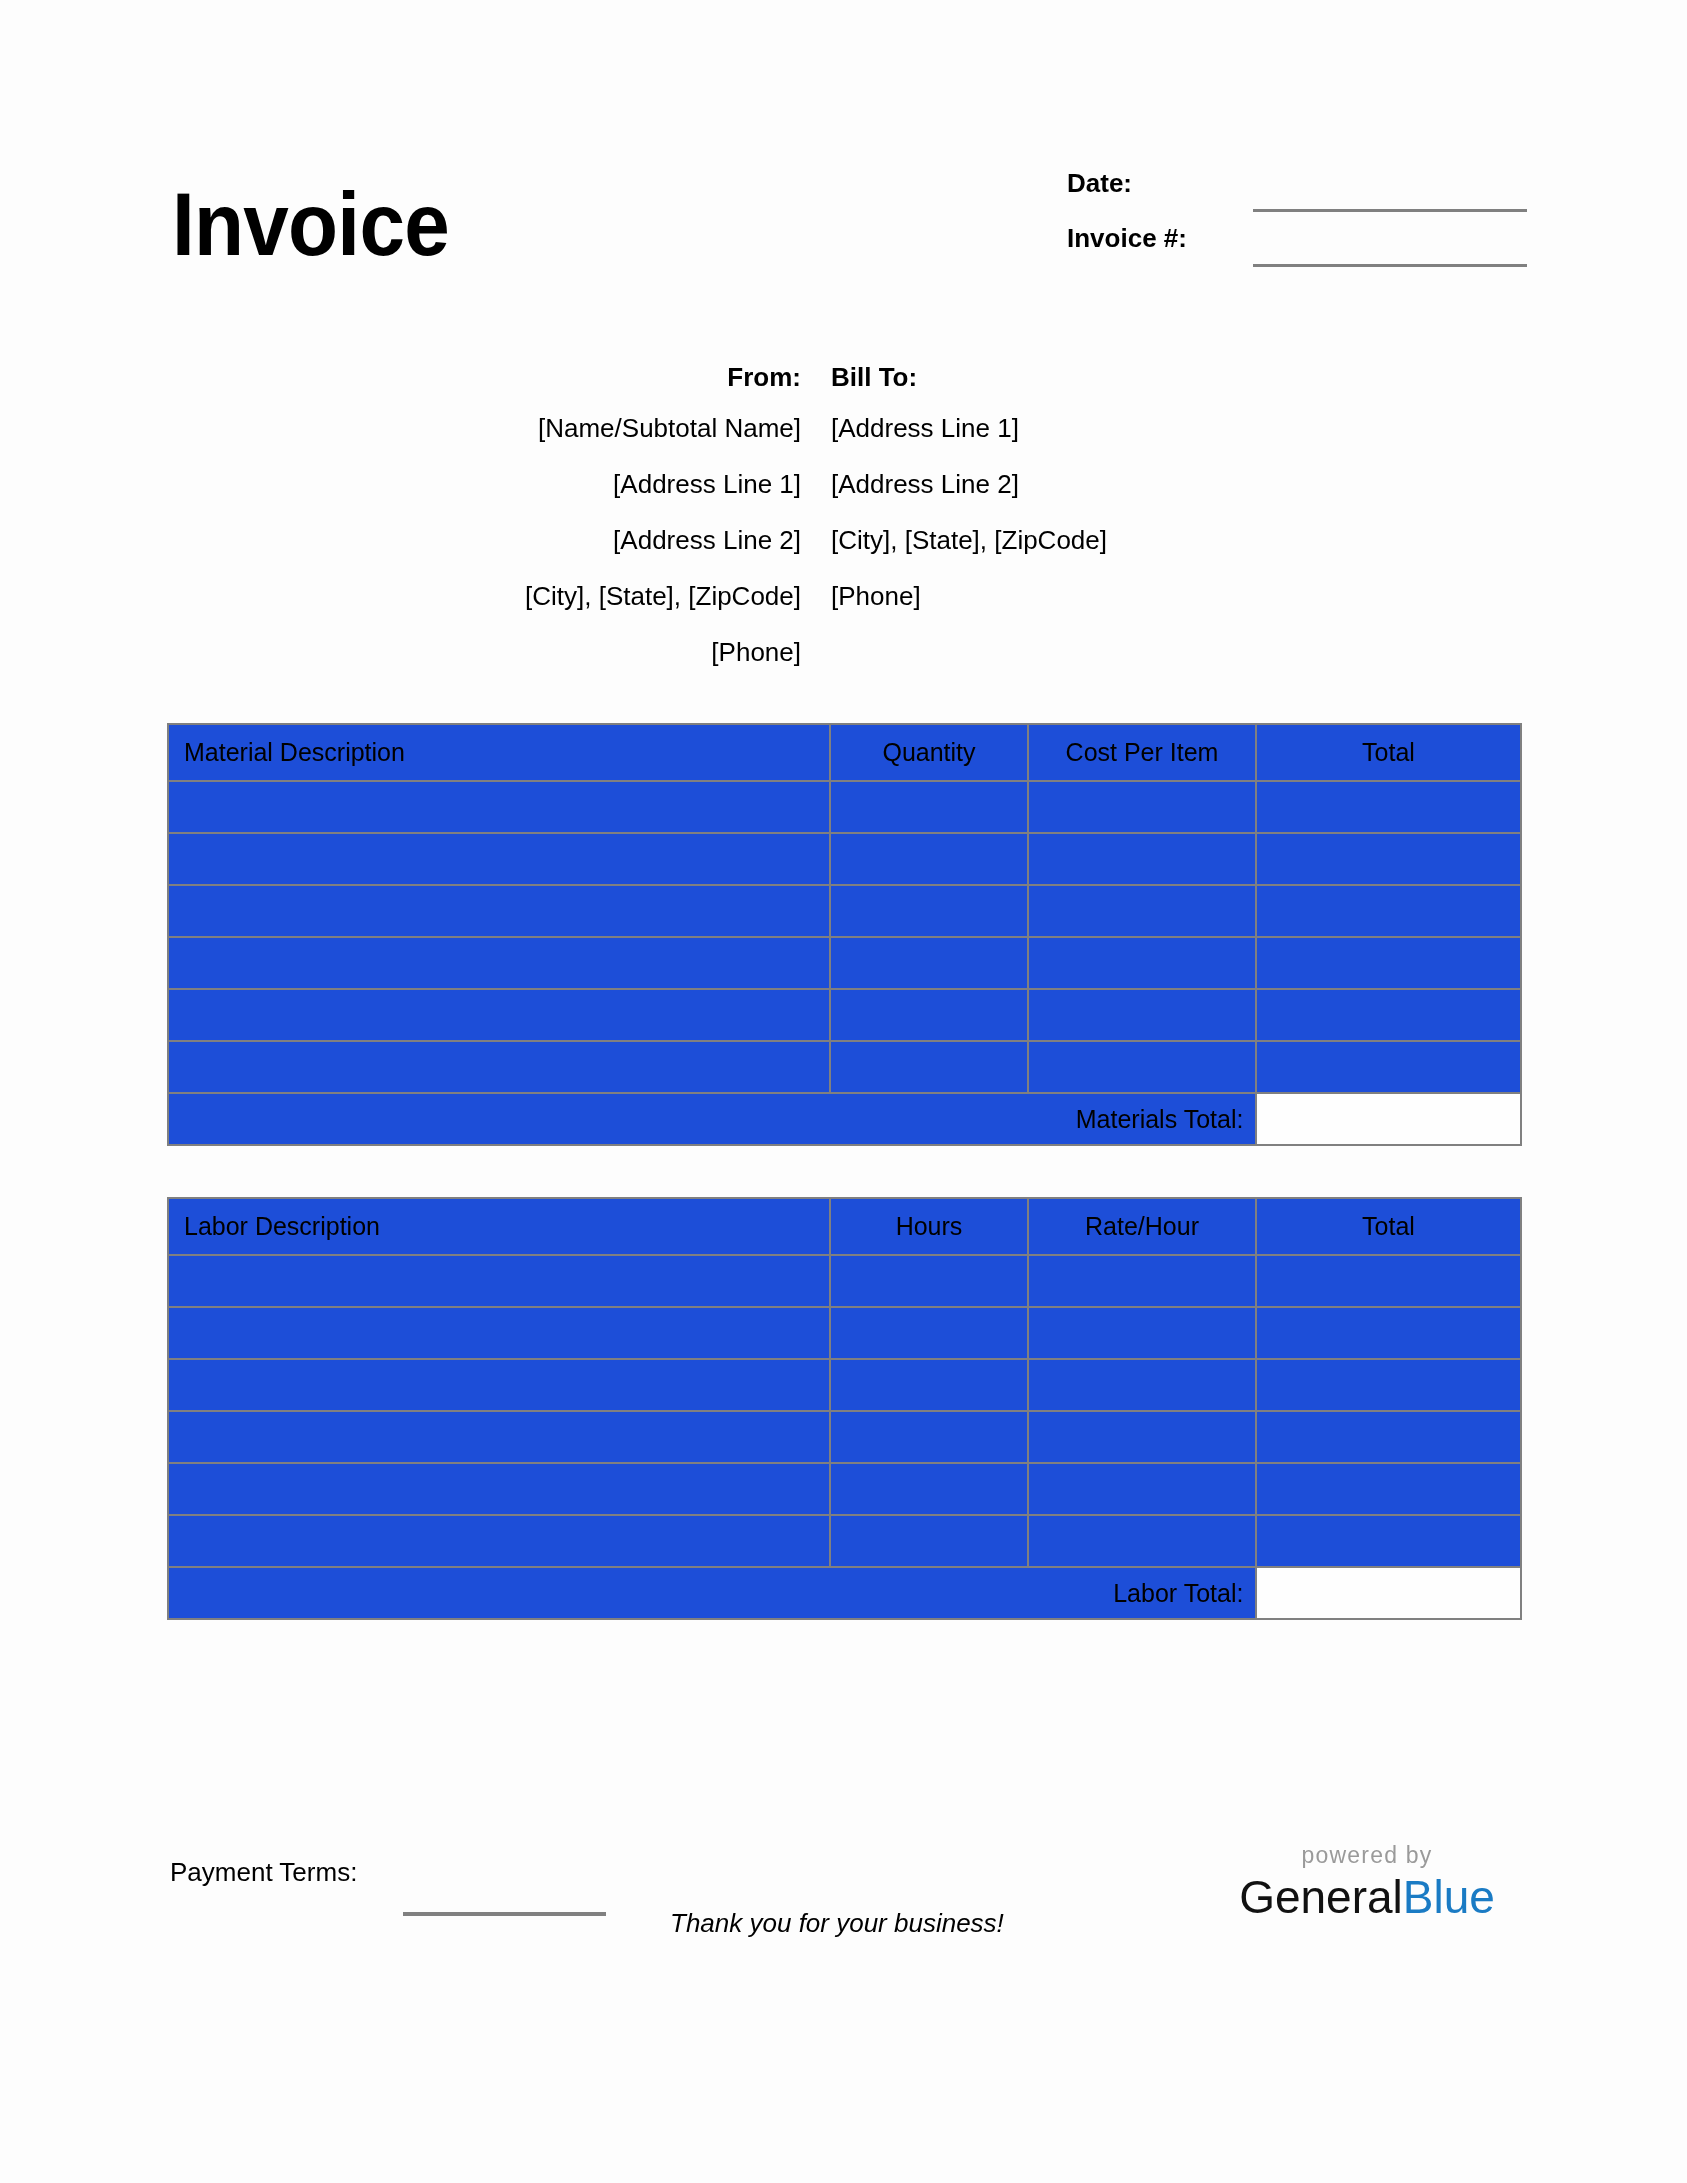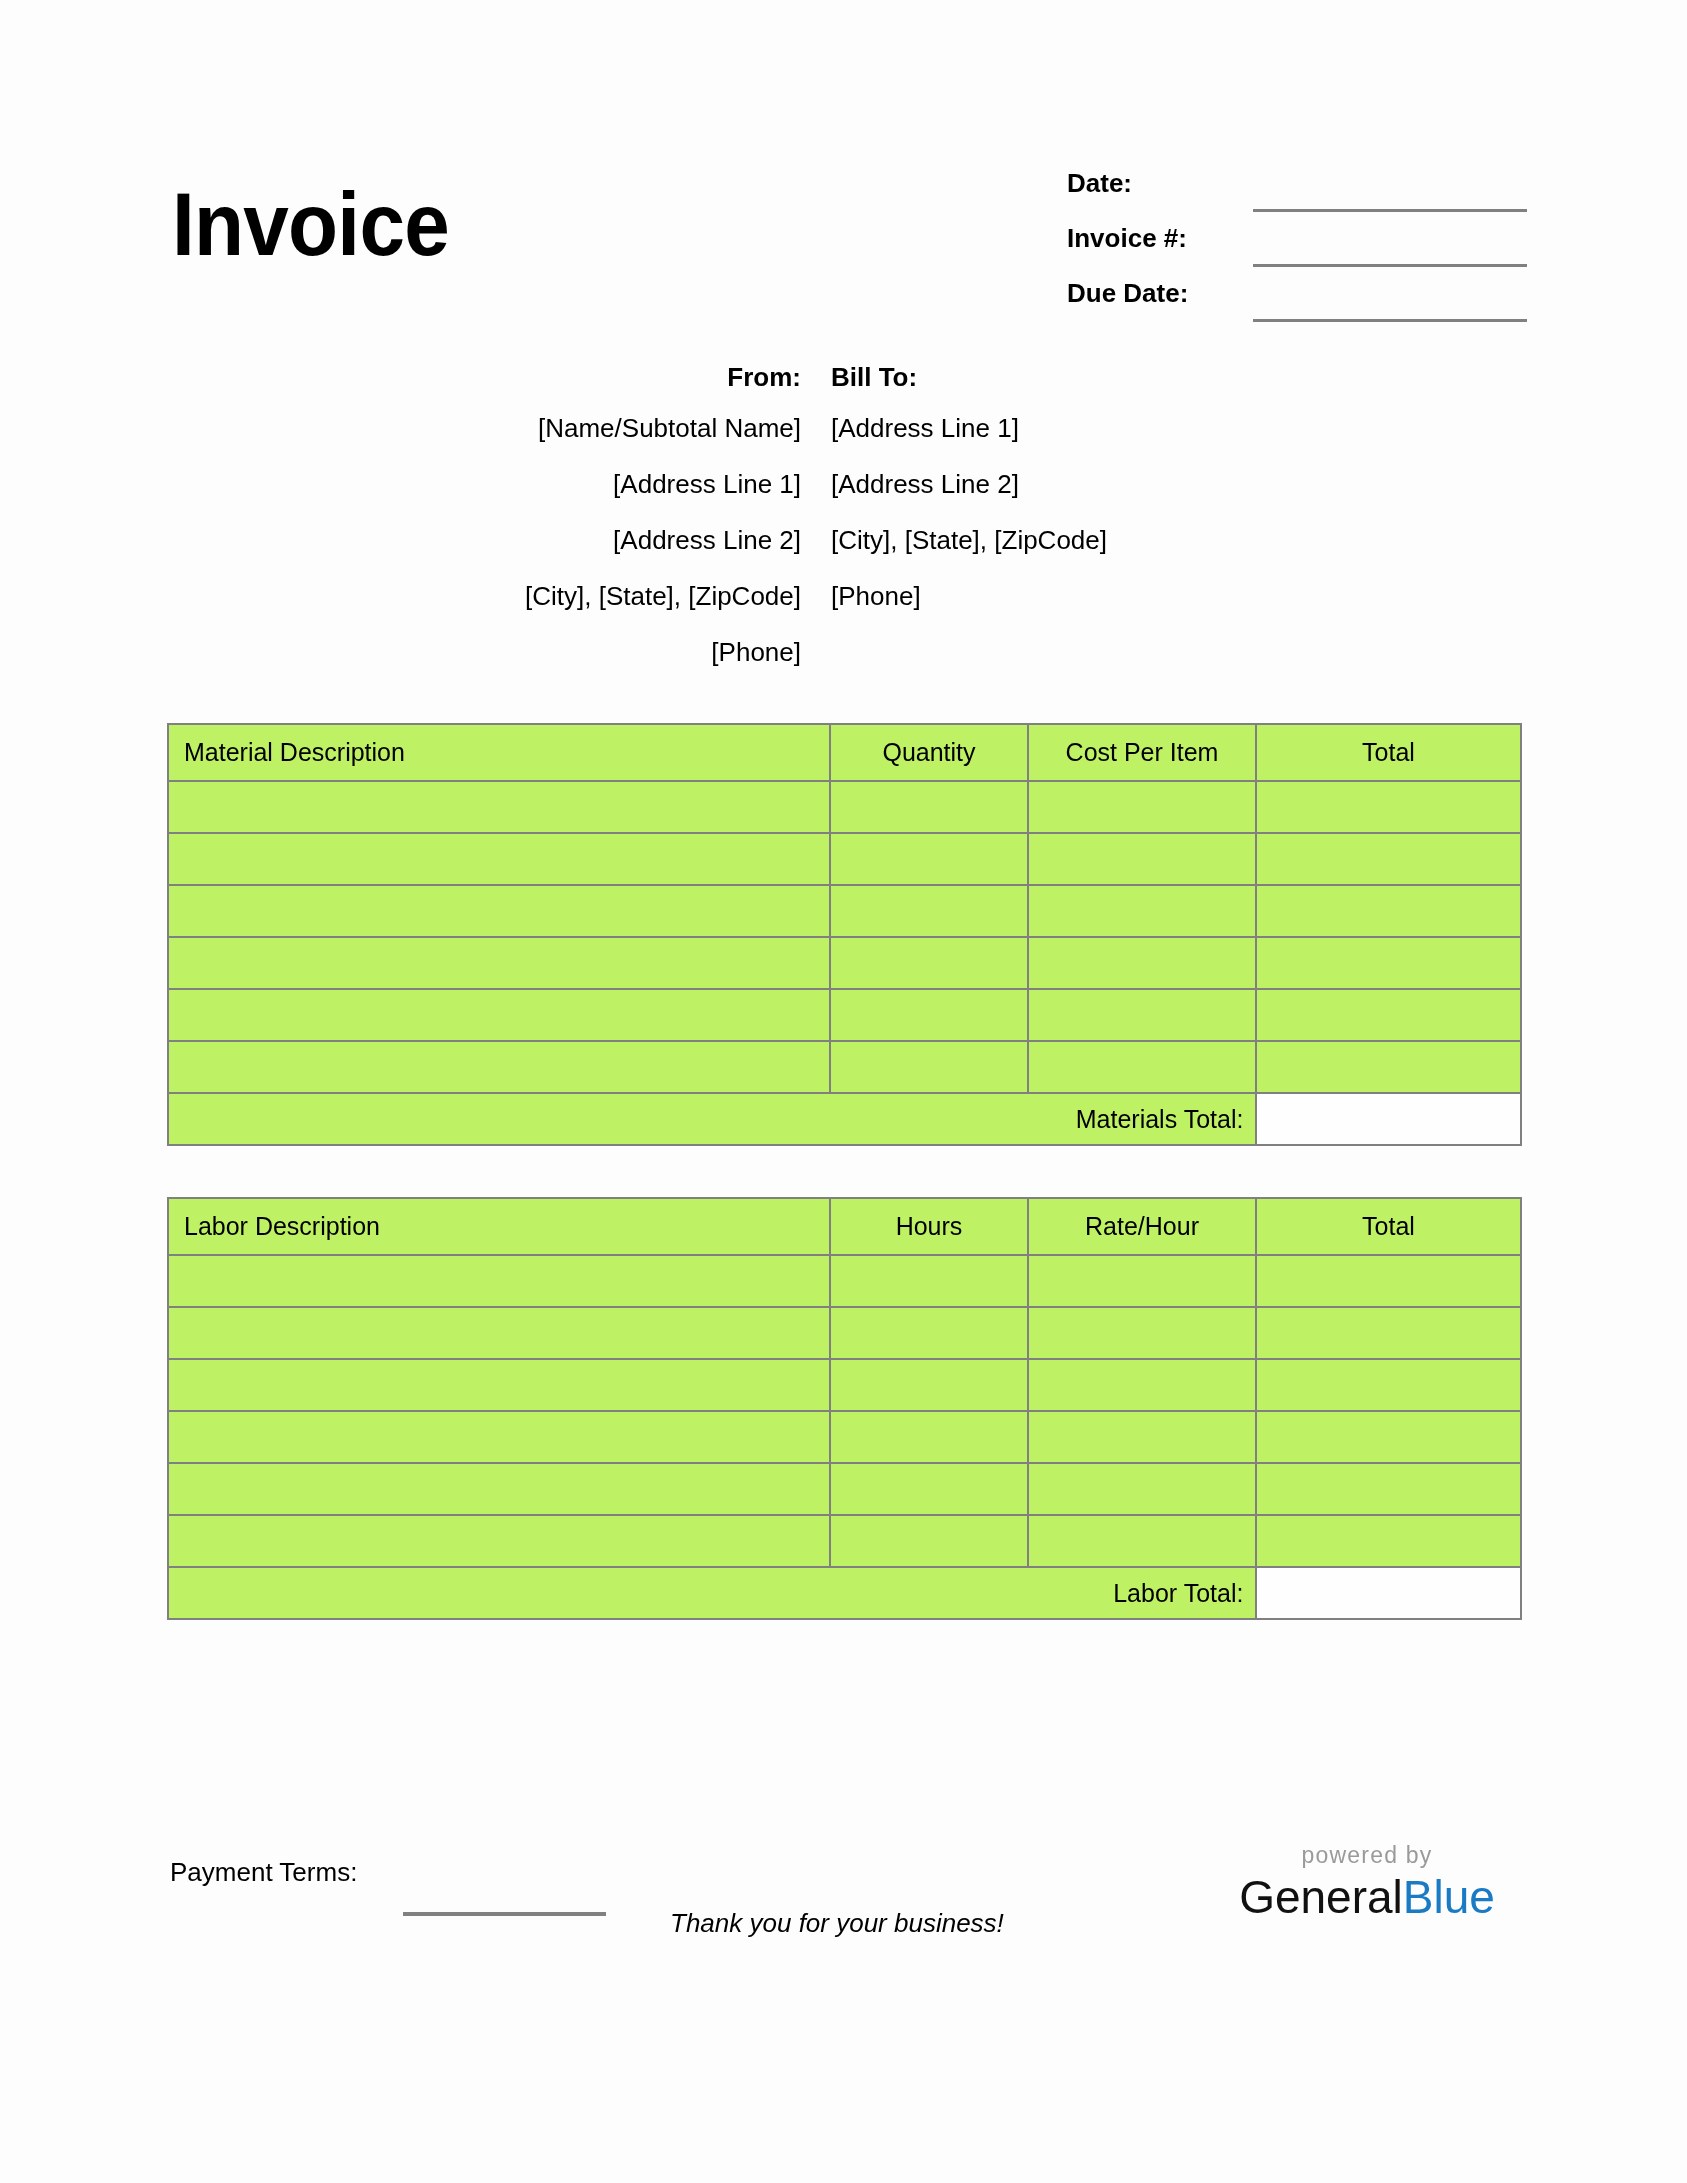--- a/index.html
+++ b/index.html
@@ -116,21 +116,21 @@
   .inv-table col.c-total { width: 265px; }
 
   .inv-table th,
   .inv-table td {
     border: 2.5px solid #808080;
     height: 50px;
     padding: 0 15px;
     font-size: 25px;
     font-weight: 400;
     vertical-align: middle;
-    background: #bef264;
+    background: #1d4ed8;
   }
   .inv-table th {
     height: 55px;
   }
   .inv-table th.desc {
     text-align: left;
   }
   .inv-table th.num {
     text-align: center;
   }
@@ -234,24 +234,20 @@
 
     <div class="meta">
       <div class="meta-row">
         <span class="meta-label">Date:</span>
         <span class="meta-line"></span>
       </div>
       <div class="meta-row">
         <span class="meta-label">Invoice #:</span>
         <span class="meta-line"></span>
       </div>
-      <div class="meta-row">
-        <span class="meta-label">Due Date:</span>
-        <span class="meta-line"></span>
-      </div>
     </div>
   </div>
 
   <div class="parties">
     <div class="party from">
       <div class="party-title">From:</div>
       <div class="party-line">[Name/Subtotal Name]</div>
       <div class="party-line">[Address Line 1]</div>
       <div class="party-line">[Address Line 2]</div>
       <div class="party-line">[City], [State], [ZipCode]</div>

